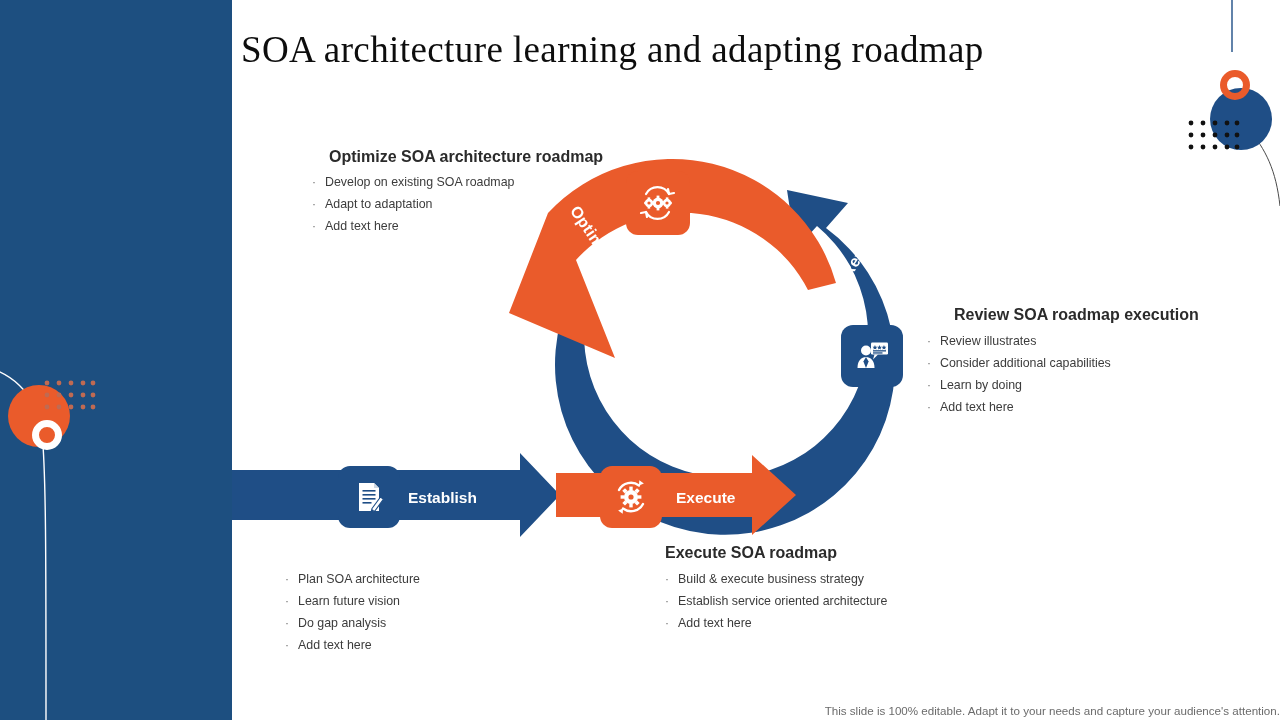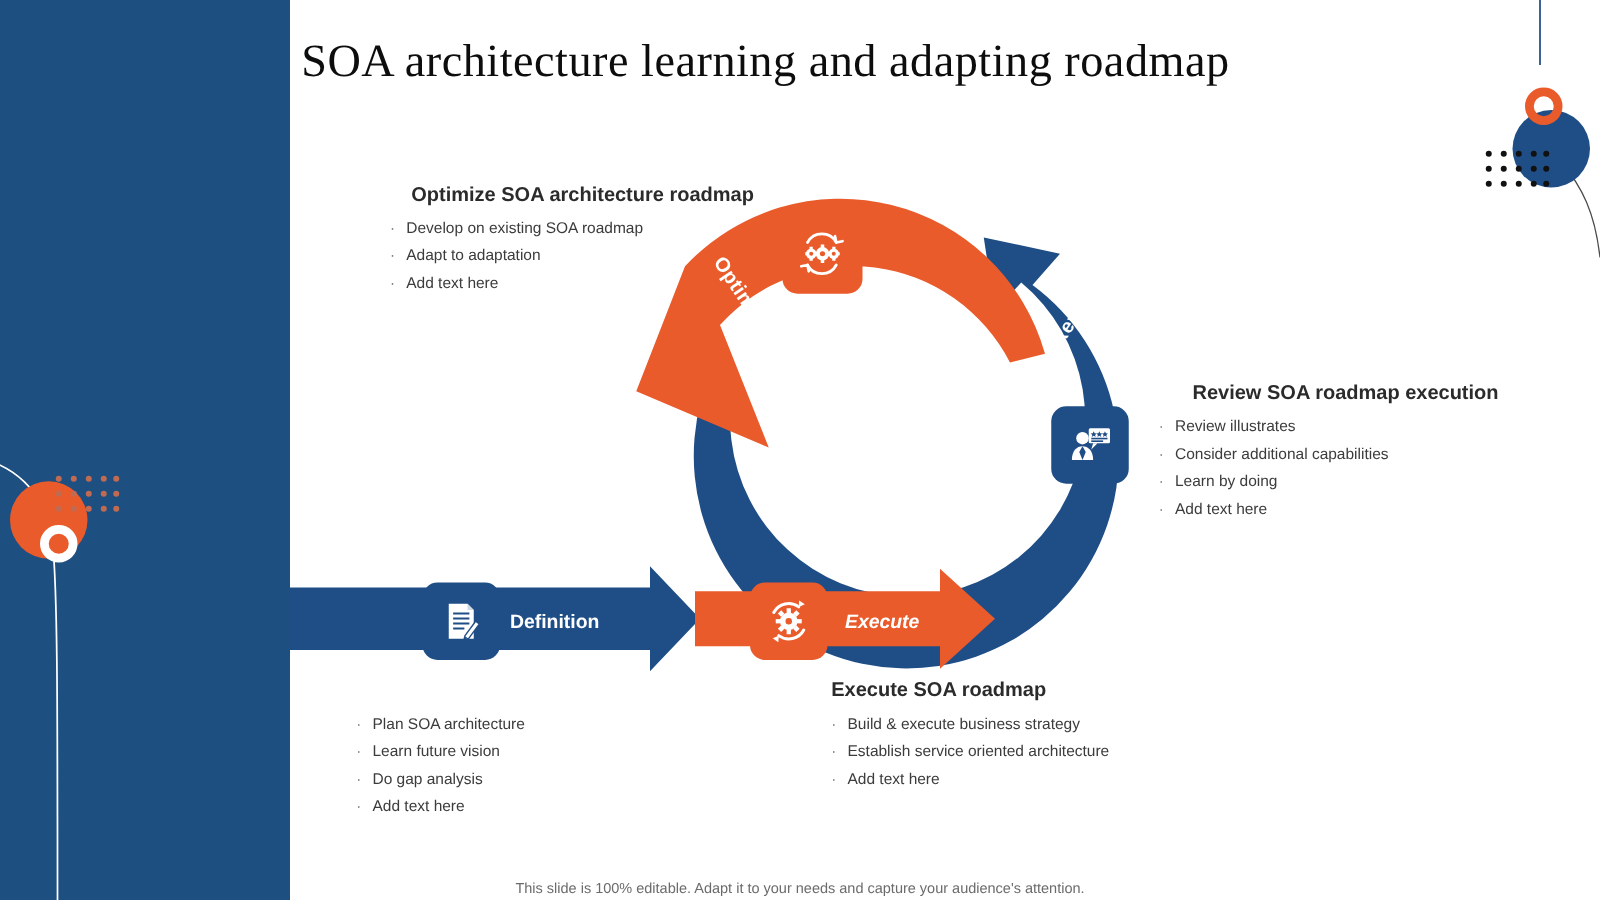--- a/index.html
+++ b/index.html
@@ -106,24 +106,24 @@
   #tile-optimise{left:626px;top:171px;width:64px;height:64px;}
   #tile-review{left:841px;top:325px;width:62px;height:62px;}
   #tile-definition{left:338px;top:466px;width:62px;height:62px;}
   #tile-execute{left:600px;top:466px;width:62px;height:62px;}
 
   
   .bar-word{
     position:absolute;font-size:15.5px;font-weight:bold;color:#ffffff;white-space:nowrap;
   }
   #word-definition{left:408px;top:489px;}
-  #word-execute{left:676px;top:489px;font-style:italic;}
+  #word-execute{left:676px;top:489px;}
 
   .footer{
-    position:absolute;left:0;top:704px;width:1280px;text-align:center;
+    position:absolute;left:0;top:704px;width:1280px;text-align:right;
     font-size:11.6px;color:#6b6b6b;
   }
 </style>
 </head>
 <body>
 
 <div class="slide">
 
   <div class="sidebar"></div>
   <div class="sidebar-accent"></div>
@@ -302,21 +302,21 @@
           <rect x="25.2" y="17.3" width="4.2" height="3.4"></rect>
         <rect x="11" y="11" width="3.8" height="3.6" transform="rotate(-45 12.9 12.8)"></rect>
         <rect x="23.2" y="23.2" width="3.8" height="3.6" transform="rotate(-45 25.1 25)"></rect>
         <rect x="23.2" y="11" width="3.8" height="3.6" transform="rotate(45 25.1 12.8)"></rect>
         <rect x="11" y="23.2" width="3.8" height="3.6" transform="rotate(45 12.9 25)"></rect>
       </g>
       <circle cx="19" cy="19" r="2.6" fill="#ea5b2b"></circle>
     </svg>
   </div>
 
-  <div class="bar-word" id="word-definition">Definition</div>
+  <div class="bar-word" id="word-definition">Establish</div>
   <div class="bar-word" id="word-execute">Execute</div>
 
   <div class="blk-head" id="opt-head">Optimize SOA architecture roadmap</div>
   <div class="blk-list" id="opt-list">
     <div class="li">
         <span class="bul">·</span>
         <span>Develop  on existing SOA roadmap</span>
       </div>
     <div class="li">
         <span class="bul">·</span>

